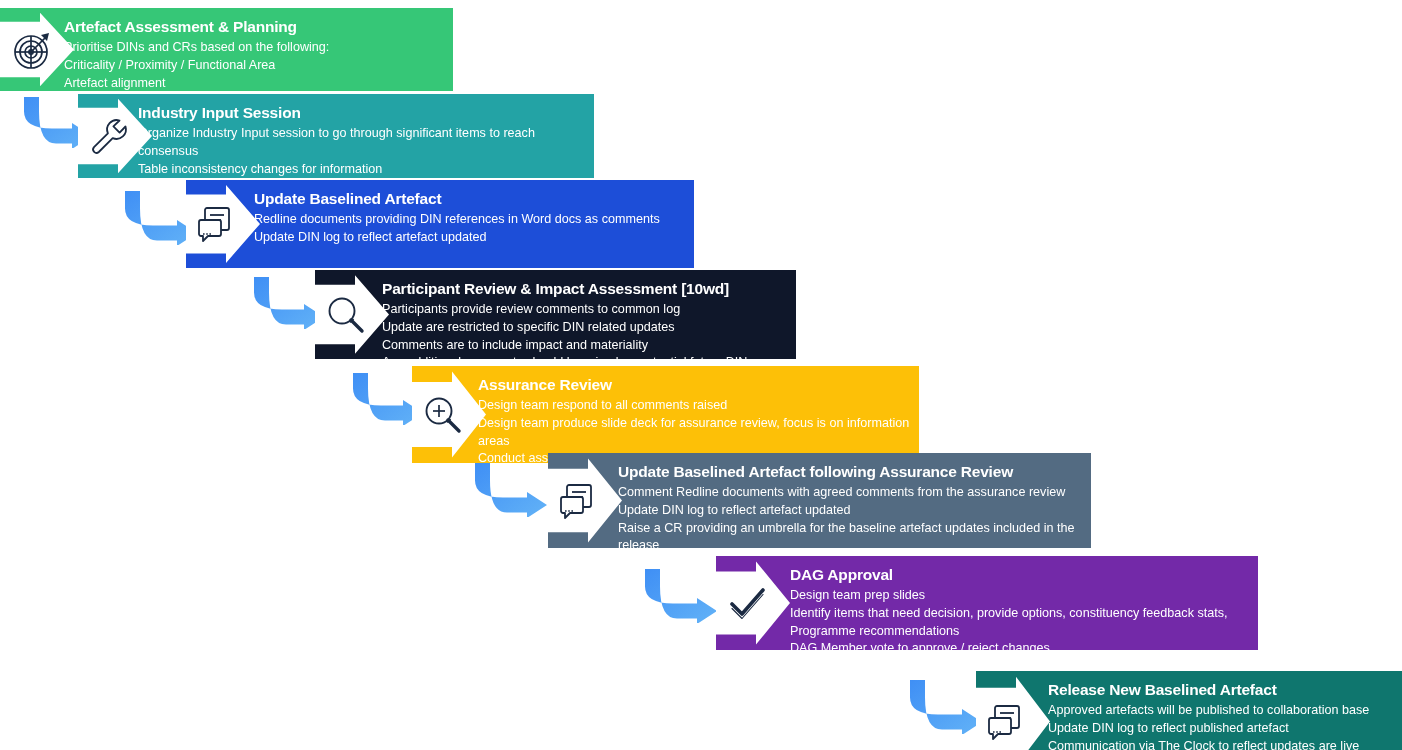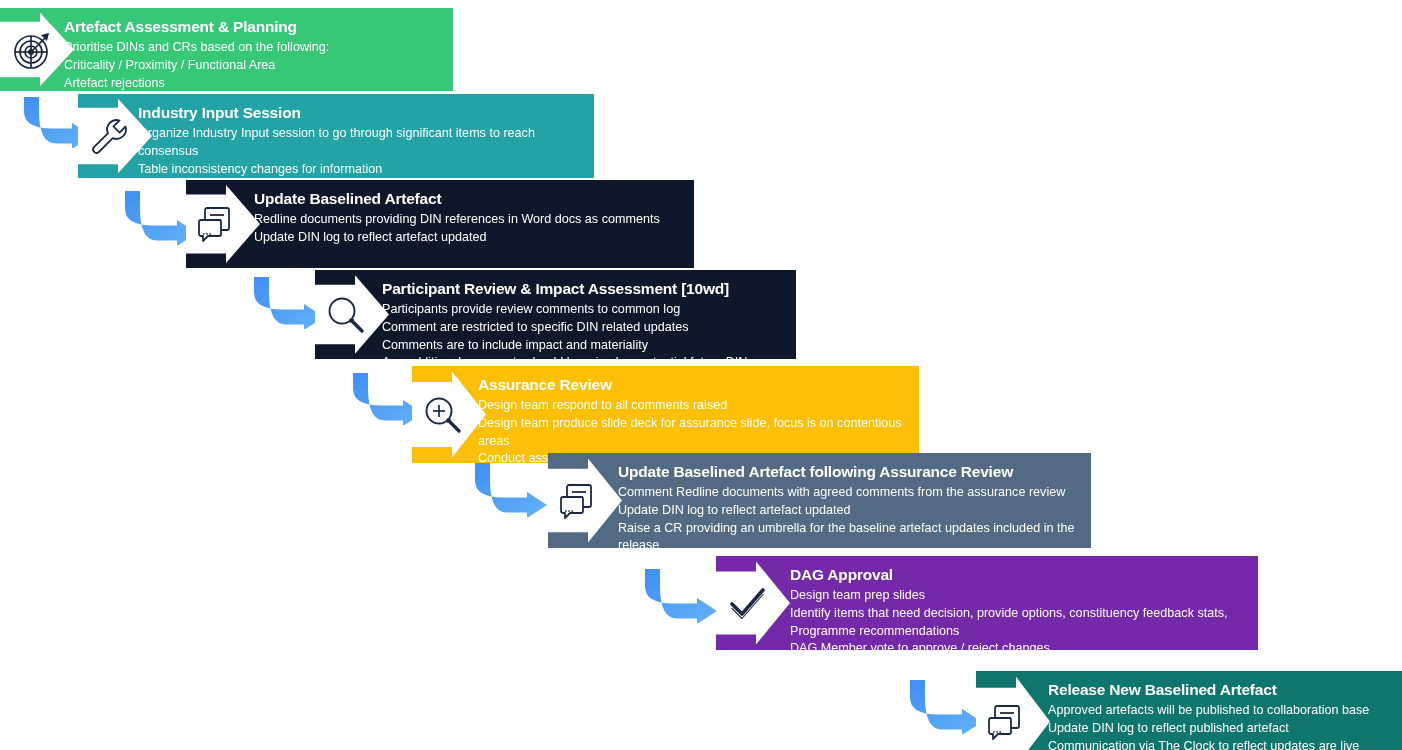--- a/index.html
+++ b/index.html
@@ -101,21 +101,21 @@
       </div>
       <div class="stage-icon" style="left: 8px;">
         <svg viewBox="0 0 46 46">
           <use href="#ico-target-arrow-icon"></use>
         </svg>
       </div>
       <div class="stage-text" style="left: 64px; width: 380px;">
         <div class="stage-title">Artefact Assessment &amp; Planning</div>
         <div class="stage-line">Prioritise DINs and CRs based on the following:</div>
         <div class="stage-line">Criticality / Proximity / Functional Area</div>
-        <div class="stage-line">Artefact rejections</div>
+        <div class="stage-line">Artefact alignment</div>
         <div class="stage-line">Issue Roadmap for change over next 6 months</div>
       </div>
     </div>
     <div class="connector" style="left: 22px; top: 96px; width: 72px; height: 52px;">
       <svg viewBox="0 0 72 52">
         <defs>
           <linearGradient id="cg1" x1="0" y1="0" x2="1" y2="1">
             <stop offset="0%" stop-color="#3f8ff5"></stop>
             <stop offset="100%" stop-color="#63b3f7"></stop>
           </linearGradient>
@@ -145,21 +145,21 @@
       <svg viewBox="0 0 76 55">
         <defs>
           <linearGradient id="cg2" x1="0" y1="0" x2="1" y2="1">
             <stop offset="0%" stop-color="#3f8ff5"></stop>
             <stop offset="100%" stop-color="#63b3f7"></stop>
           </linearGradient>
         </defs>
         <path d="M 2 1 L 17 1 L 17 18.5 Q 17 50.5 34 50.5 L 54 50.5 L 54 56 L 74 43 L 54 30 L 54 35.5 L 30 35.5 Q 2 35.5 2 18.5 Z" fill="url(#cg2)"></path>
       </svg>
     </div>
-    <div class="stage" style="left: 186px; top: 180px; width: 508px; height: 88px; background: #0f172a;">
+    <div class="stage" style="left: 186px; top: 180px; width: 508px; height: 88px; background: #1d4ed8;">
       <div class="chevron" style="width: 74px;">
         <svg viewBox="0 0 74 88" preserveAspectRatio="none">
           <path d="M 0 14.520000000000001 L 40 14.520000000000001 L 40 5.082 L 74 44 L 40 82.918 L 40 73.48 L 0 73.48 Z" fill="#ffffff"></path>
         </svg>
       </div>
       <div class="stage-icon" style="left: 8px;">
         <svg viewBox="0 0 46 46">
           <use href="#ico-document-comment-icon"></use>
         </svg>
       </div>
@@ -187,21 +187,21 @@
         </svg>
       </div>
       <div class="stage-icon" style="left: 8px;">
         <svg viewBox="0 0 46 46">
           <use href="#ico-magnifier-icon"></use>
         </svg>
       </div>
       <div class="stage-text" style="left: 67px; width: 408px;">
         <div class="stage-title">Participant Review &amp; Impact Assessment [10wd]</div>
         <div class="stage-line">Participants provide review comments to common log</div>
-        <div class="stage-line">Comment are restricted to specific DIN related updates</div>
+        <div class="stage-line">Update are restricted to specific DIN related updates</div>
         <div class="stage-line">Comments are to include impact and materiality</div>
         <div class="stage-line">Any additional comments should be raised as potential future DIN updates</div>
       </div>
     </div>
     <div class="connector" style="left: 351px; top: 372px; width: 74px; height: 53px;">
       <svg viewBox="0 0 74 53">
         <defs>
           <linearGradient id="cg4" x1="0" y1="0" x2="1" y2="1">
             <stop offset="0%" stop-color="#3f8ff5"></stop>
             <stop offset="100%" stop-color="#63b3f7"></stop>
@@ -217,21 +217,21 @@
         </svg>
       </div>
       <div class="stage-icon" style="left: 8px;">
         <svg viewBox="0 0 46 46">
           <use href="#ico-magnifier-plus-icon"></use>
         </svg>
       </div>
       <div class="stage-text" style="left: 66px; width: 436px;">
         <div class="stage-title">Assurance Review</div>
         <div class="stage-line">Design team respond to all comments raised</div>
-        <div class="stage-line">Design team produce slide deck for assurance slide, focus is on contentious areas</div>
+        <div class="stage-line">Design team produce slide deck for assurance review, focus is on information areas</div>
         <div class="stage-line">Conduct assurance review providing opportunity to challenge redlined comments or rejections</div>
       </div>
     </div>
     <div class="connector" style="left: 473px; top: 462px; width: 76px; height: 55px;">
       <svg viewBox="0 0 76 55">
         <defs>
           <linearGradient id="cg5" x1="0" y1="0" x2="1" y2="1">
             <stop offset="0%" stop-color="#3f8ff5"></stop>
             <stop offset="100%" stop-color="#63b3f7"></stop>
           </linearGradient>

